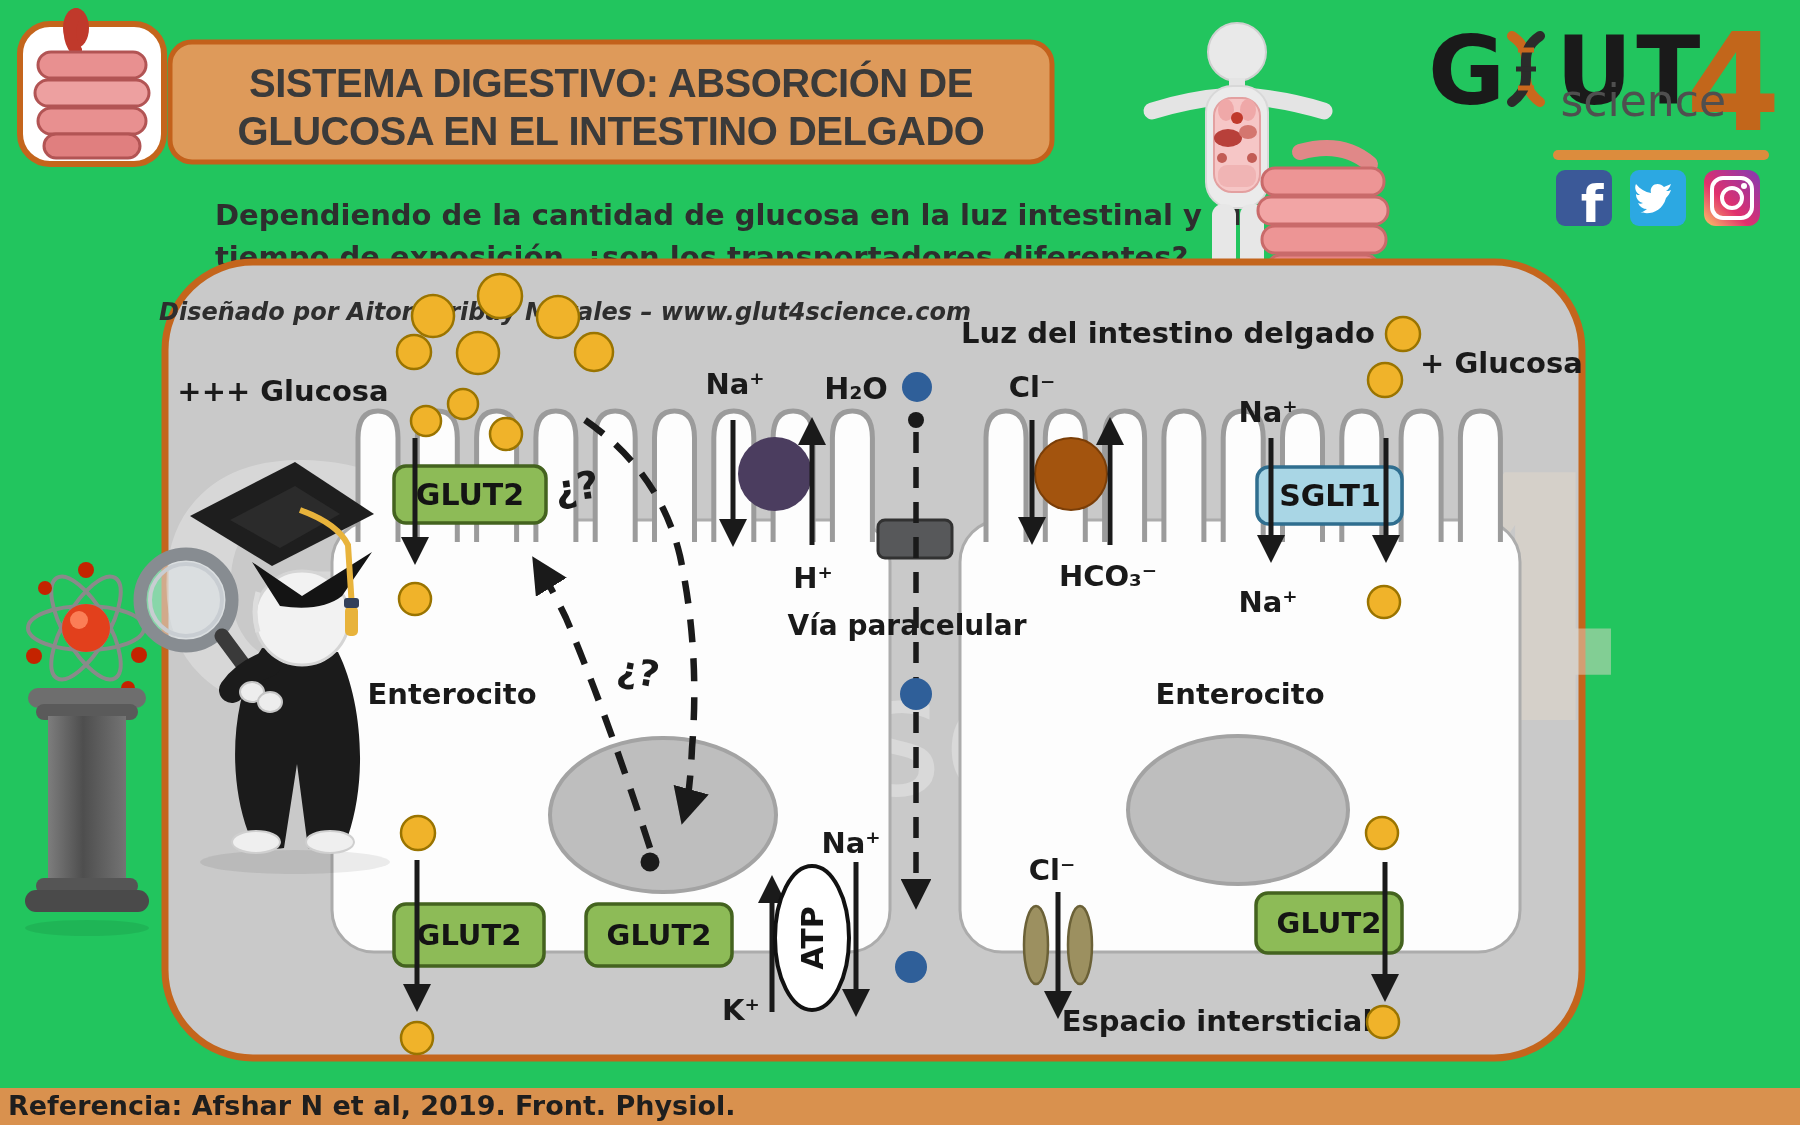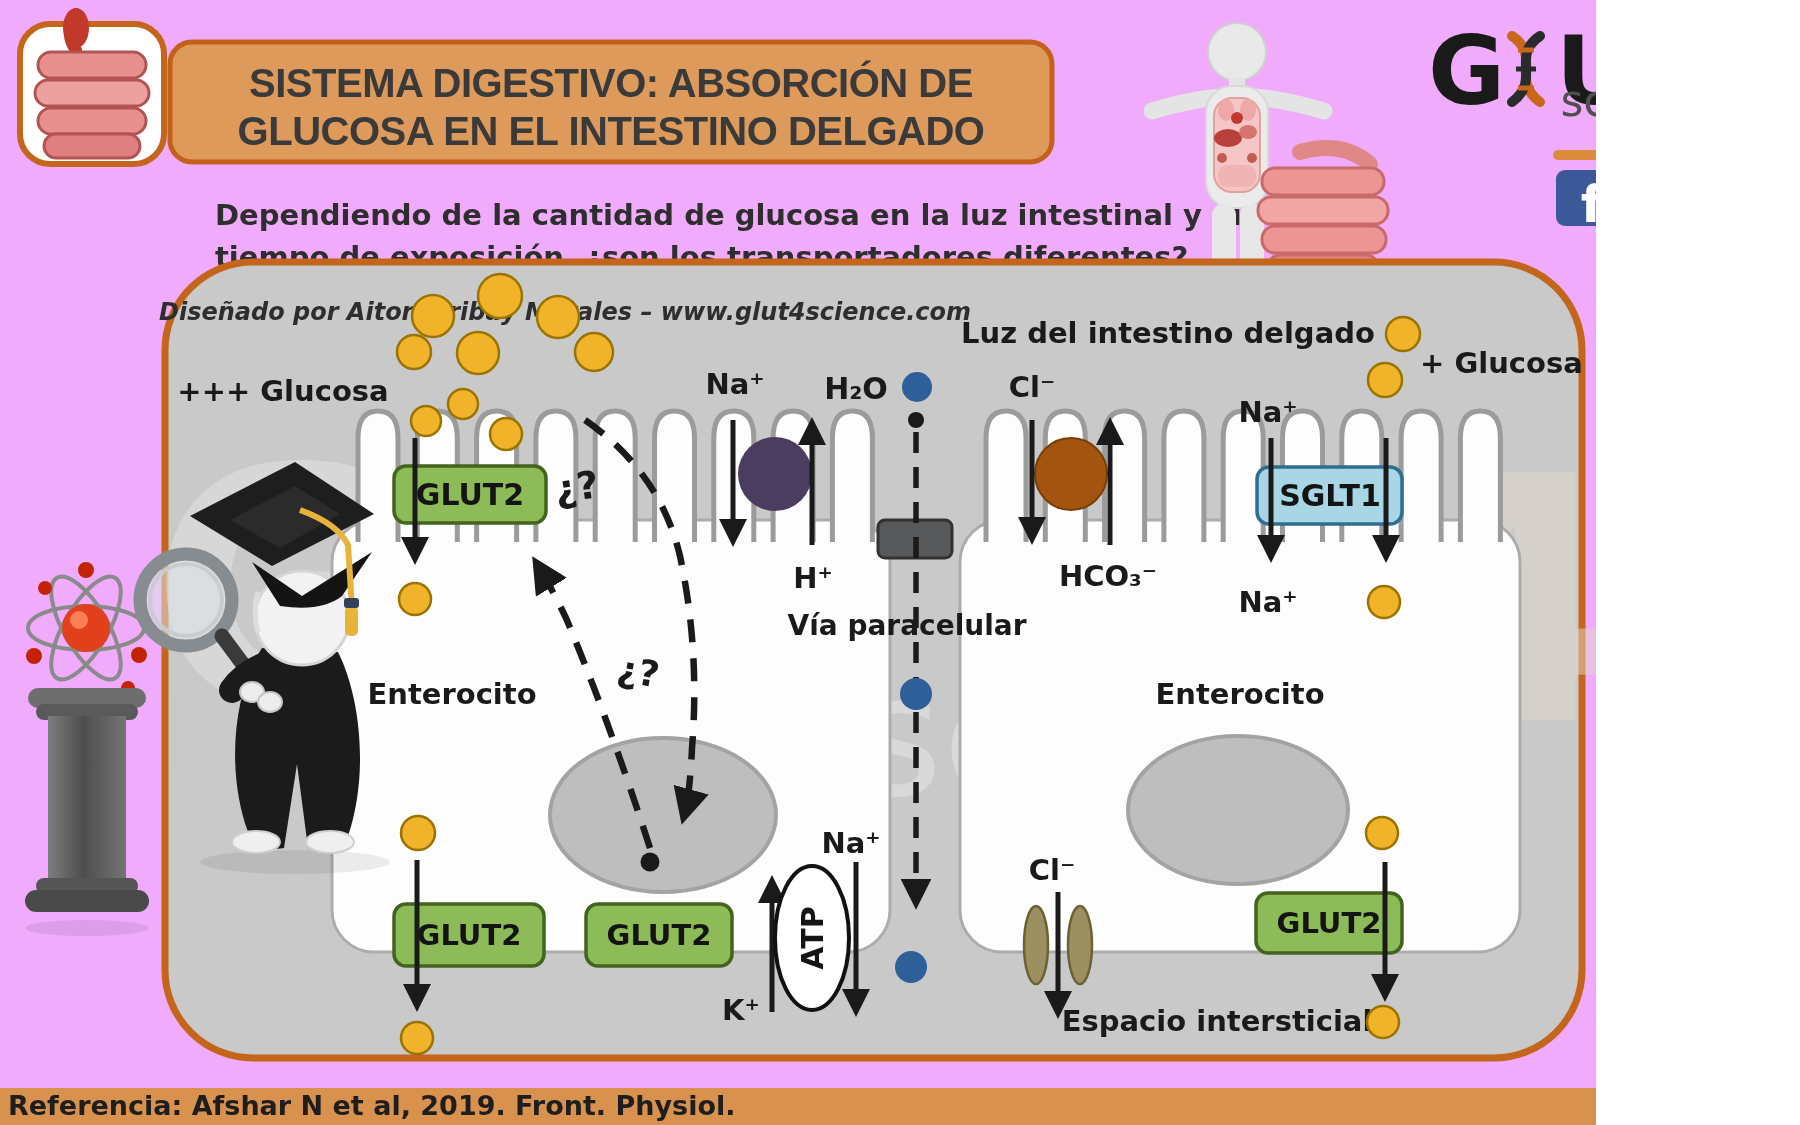--- a/index.html
+++ b/index.html
@@ -1,16 +1,16 @@
 <!DOCTYPE html>
 <html><head>
 <meta charset="utf-8">
 <style>
   html,body{margin:0;padding:0;background:#ffffff;}
-  .page{position:relative;width:1596px;height:1125px;overflow:hidden;background:#f0abfc;}
+  .page{position:relative;width:1800px;height:1125px;overflow:hidden;background:#22c55e;}
   svg{position:absolute;left:0;top:0;}
   text{font-family:"DejaVu Sans",sans-serif;}
   .lbl{font-weight:bold;fill:#1A1A1A;}
   .ttl{font-family:"Liberation Sans",sans-serif;font-weight:bold;fill:#3A3A3A;letter-spacing:-0.5px;}
   .sub{font-weight:bold;fill:#2E2E2E;}
   .credit{font-style:italic;font-weight:bold;fill:#2E2E2E;}
   .wm{font-weight:bold;}
   .boxlbl{font-weight:bold;fill:#141414;}
   .logoG{font-weight:bold;fill:#1A1A1A;}
   .logo4{font-weight:bold;fill:#C2661B;}

